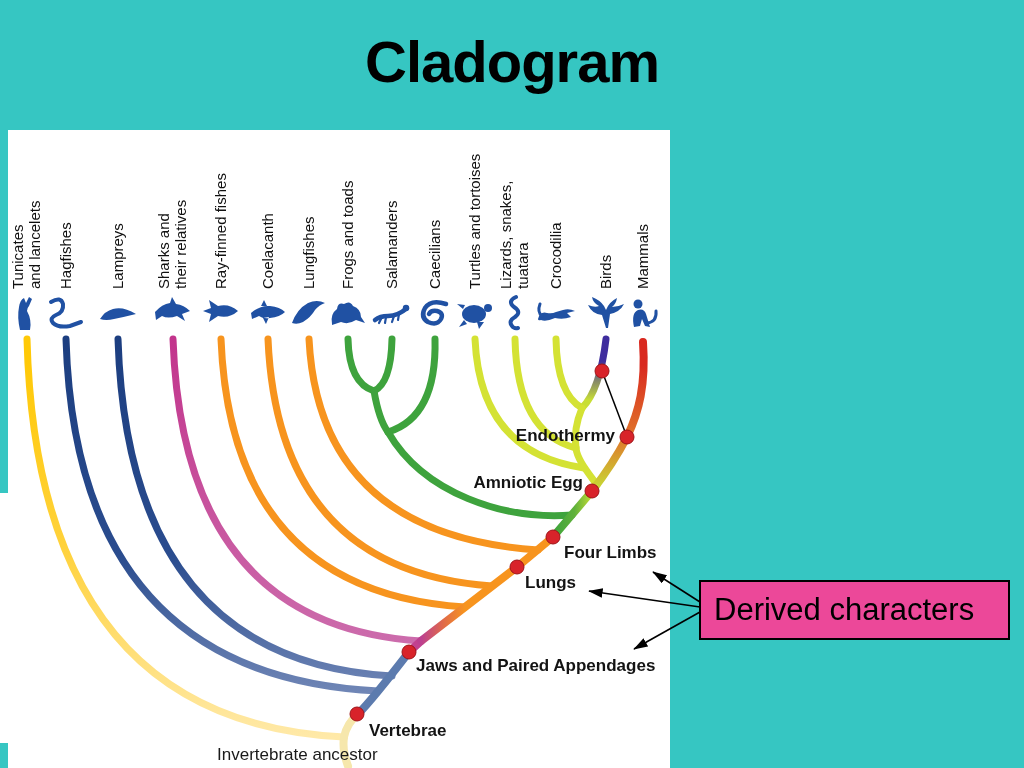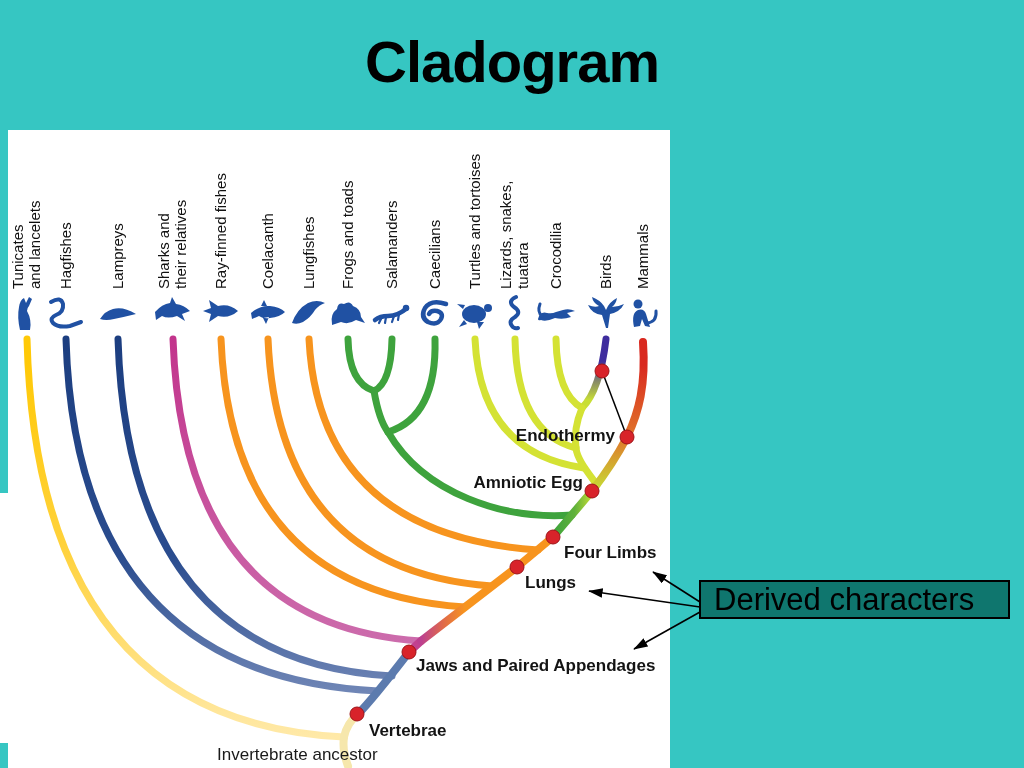--- a/index.html
+++ b/index.html
@@ -9,22 +9,22 @@
     font-family:"Liberation Sans", sans-serif;
   }
   .slide{position:absolute;inset:0;}
   .title{
     position:absolute;top:28px;left:0;width:1024px;
     text-align:center;font-size:58px;font-weight:bold;color:#000;
     letter-spacing:-1px;
   }
   svg#clado{position:absolute;left:0;top:0;}
   .callout{
-    position:absolute;left:699px;top:580px;width:311px;height:39px;
-    background:#0f766e;border:2px solid #000;box-sizing:border-box;
+    position:absolute;left:699px;top:580px;width:311px;height:60px;
+    background:#ec4899;border:2px solid #000;box-sizing:border-box;
     display:flex;align-items:center;padding-left:13px;
     font-size:31px;color:#000;white-space:nowrap;
   }
 </style>
 </head>
 <body>
 
 <div class="slide">
 
   <div class="title">Cladogram</div>

